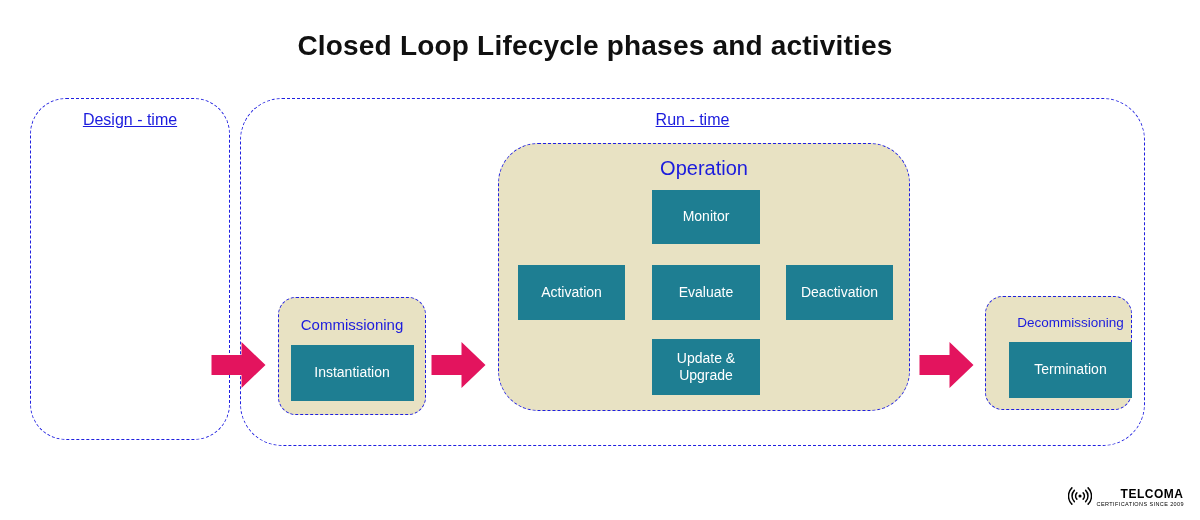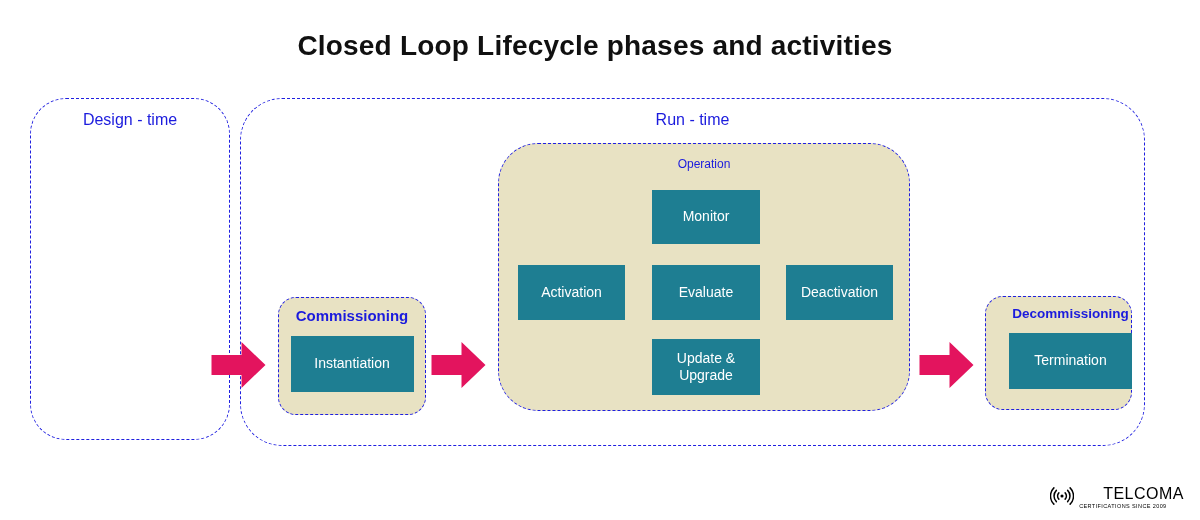--- a/index.html
+++ b/index.html
@@ -22,45 +22,45 @@
   .title{
     position:absolute;left:0;top:30px;width:1190px;text-align:center;
     font-size:28px;font-weight:700;color:var(--title-black);letter-spacing:.2px;
   }
 
   .phase-outer{
     position:absolute;border:1.6px dashed var(--border-blue);border-radius:36px;background:#fff;
   }
   .phase-outer-label{
     position:absolute;top:12px;left:0;width:100%;text-align:center;
-    color:var(--label-blue);font-size:16px;font-weight:500;
+    color:var(--label-blue);font-size:16px;font-weight:500;text-decoration:underline;
   }
   #design-time{left:30px;top:98px;width:200px;height:342px;}
   #run-time{left:240px;top:98px;width:905px;height:348px;border-radius:42px;}
 
   .sub-box{
     position:absolute;background:var(--box-tan);
     border:1.6px dashed var(--border-blue);border-radius:18px;
     display:flex;flex-direction:column;align-items:center;
   }
   .sub-box-label{
-    margin-top:9px;color:var(--label-blue);font-size:15px;font-weight:700;text-align:right;
+    margin-top:18px;color:var(--label-blue);font-size:15px;font-weight:400;text-align:right;
   }
   #preparation{left:55px;top:296px;width:150px;height:114px;}
   #commissioning{left:277px;top:296px;width:148px;height:118px;}
   #decommissioning{left:985px;top:296px;width:147px;height:114px;padding-left:24px;}
   #decommissioning .sub-box-label{font-size:13.5px;}
 
   #operation{
     position:absolute;left:497px;top:142px;width:412px;height:268px;
     background:var(--box-tan);border:1.6px dashed var(--border-blue);border-radius:40px;
   }
   #operation .op-label{
     position:absolute;top:13px;left:0;width:100%;text-align:center;
-    color:var(--label-blue);font-size:12px;font-weight:500;
+    color:var(--label-blue);font-size:20px;font-weight:500;
   }
 
   .activity{
     background:var(--teal);color:var(--text-white);
     display:flex;align-items:center;justify-content:center;text-align:center;
     font-size:14px;line-height:1.25;
   }
   .sub-box .activity{width:123px;height:56px;margin-top:12px;}
   #operation .activity{position:absolute;}
   #act-monitor{left:153px;top:46px;width:108px;height:54px;}
@@ -73,21 +73,21 @@
   .flow-arrow svg{display:block;width:100%;height:100%;}
   .flow-arrow polygon{fill:var(--arrow-pink);}
   #arrow-1{left:211px;top:342px;}
   #arrow-2{left:431px;top:342px;}
   #arrow-3{left:919px;top:342px;}
 
   .logo{
     position:absolute;right:16px;bottom:8px;display:flex;align-items:center;gap:5px;color:#000;
   }
   .logo-text{display:flex;flex-direction:column;line-height:1;}
-  .logo-name{font-size:16px;font-weight:400;letter-spacing:.5px;margin-left:24px;}
+  .logo-name{font-size:12px;font-weight:700;letter-spacing:.5px;margin-left:24px;}
   .logo-tagline{font-size:5.5px;letter-spacing:.4px;margin-top:2px;}
 </style>
 </head>
 <body>
 
 <div class="canvas">
 
   <div class="title">Closed Loop Lifecycle phases and activities</div>
 
   <div class="phase-outer" id="design-time">

